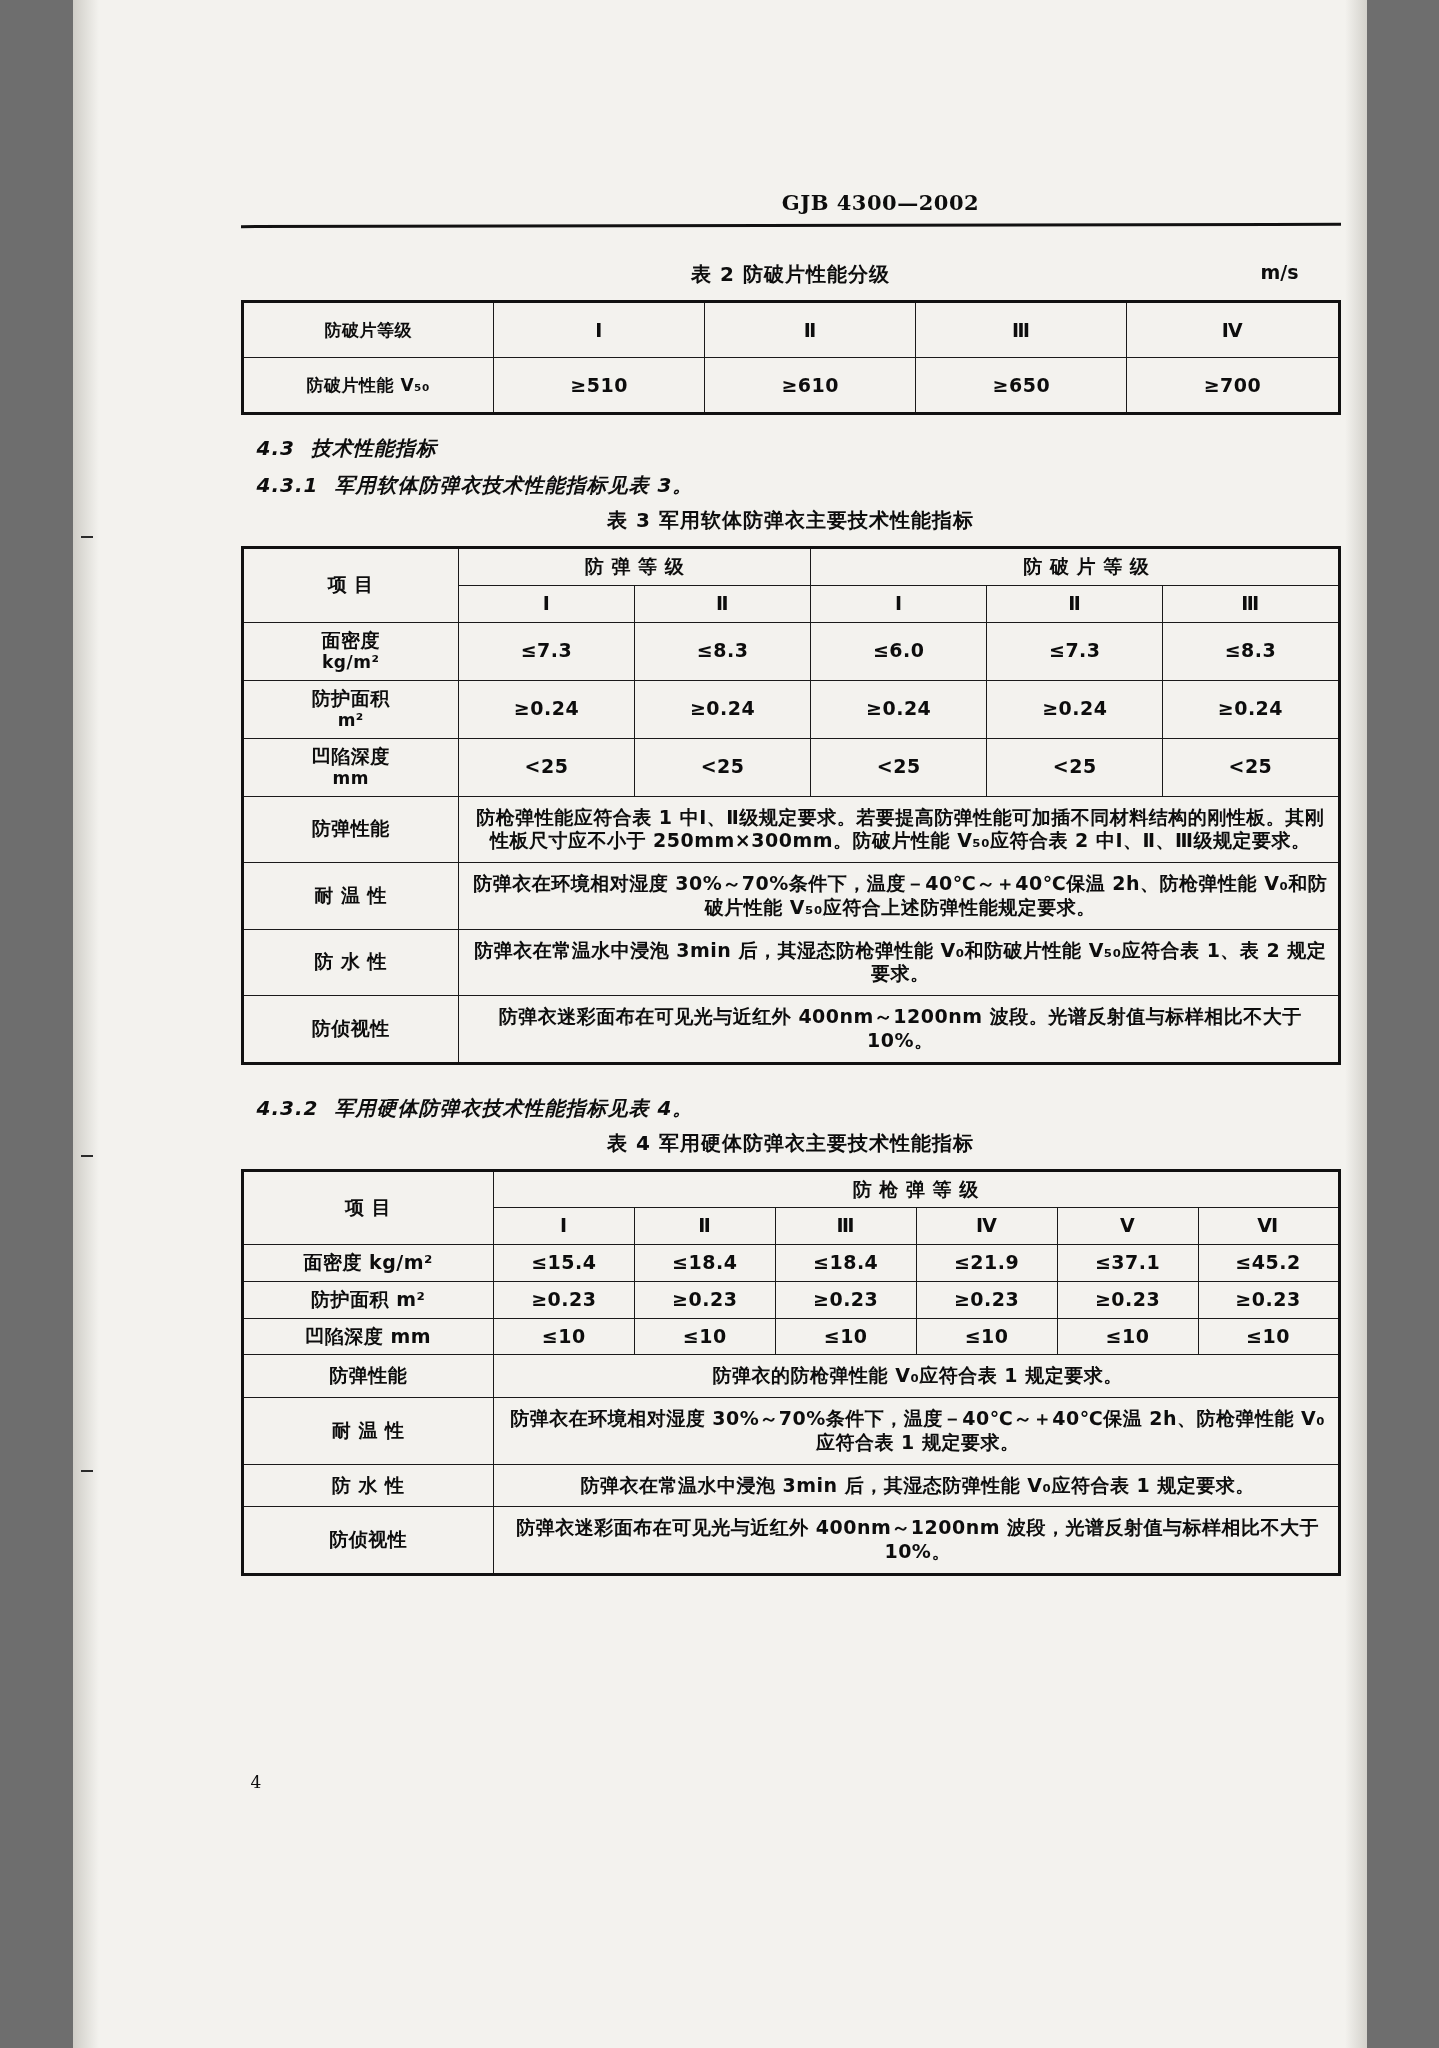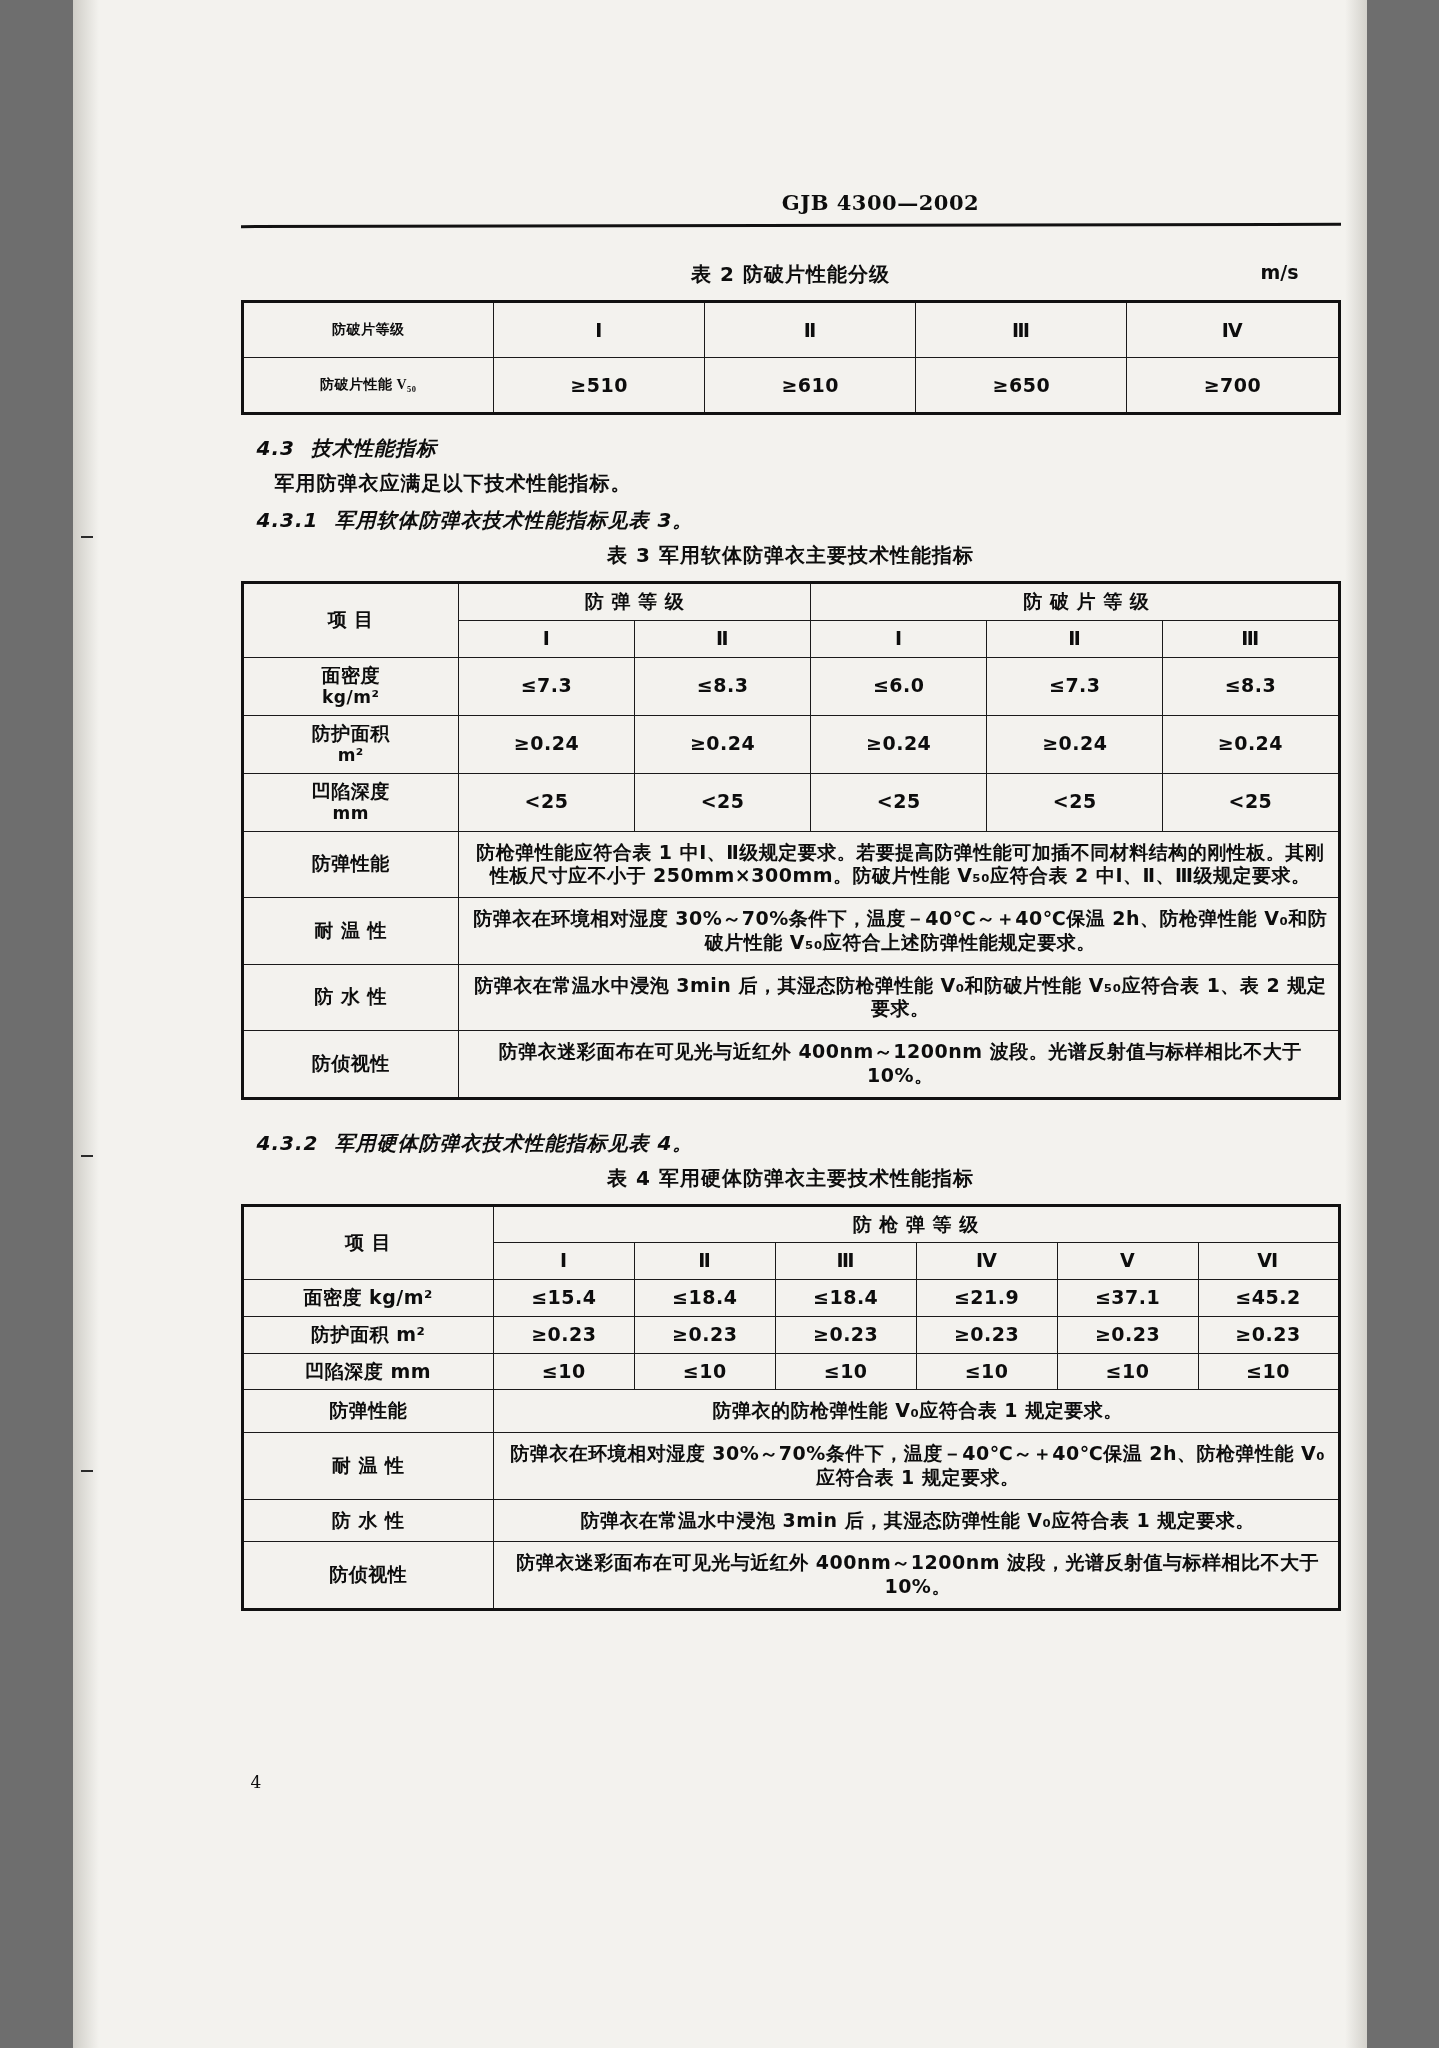--- a/index.html
+++ b/index.html
@@ -106,21 +106,21 @@
     text-align: center;
     vertical-align: middle;
     font-size: 19px;
     letter-spacing: 0.5px;
     padding: 6px 4px;
   }
   table.doc.outer-thick {
     border: 3px solid #111;
   }
   .t2 td { height: 42px; }
-  .t2 .lbl { font-size: 14px; font-family: Liberation Serif, serif; }
+  .t2 .lbl { font-size: 17px; }
 
   .t3 td, .t4 td { line-height: 1.25; }
   .t3 .rowlabel, .t4 .rowlabel {
     font-size: 19px;
   }
   .t3 .rowlabel .small, .t4 .rowlabel .small {
     display: block;
     font-family: "DejaVu Sans", "Liberation Sans", sans-serif;
     font-size: 17px;
   }
@@ -181,21 +181,20 @@
           <td>≥610</td>
           <td>≥650</td>
           <td>≥700</td>
         </tr>
       </tbody>
     </table>
 
     <div class="sec-head">
       <span class="num">4.3</span><span>技术性能指标</span>
     </div>
-    <div class="body-p">军用防弹衣应满足以下技术性能指标。</div>
 
     <div class="sec-head" style="margin-top:10px;">
       <span class="num">4.3.1</span><span>军用软体防弹衣技术性能指标见表 3。</span>
     </div>
 
     <div class="tbl-caption" style="margin-top:6px;">表 3   军用软体防弹衣主要技术性能指标</div>
 
     <table class="doc t3 outer-thick">
       <tbody>
         <tr>

